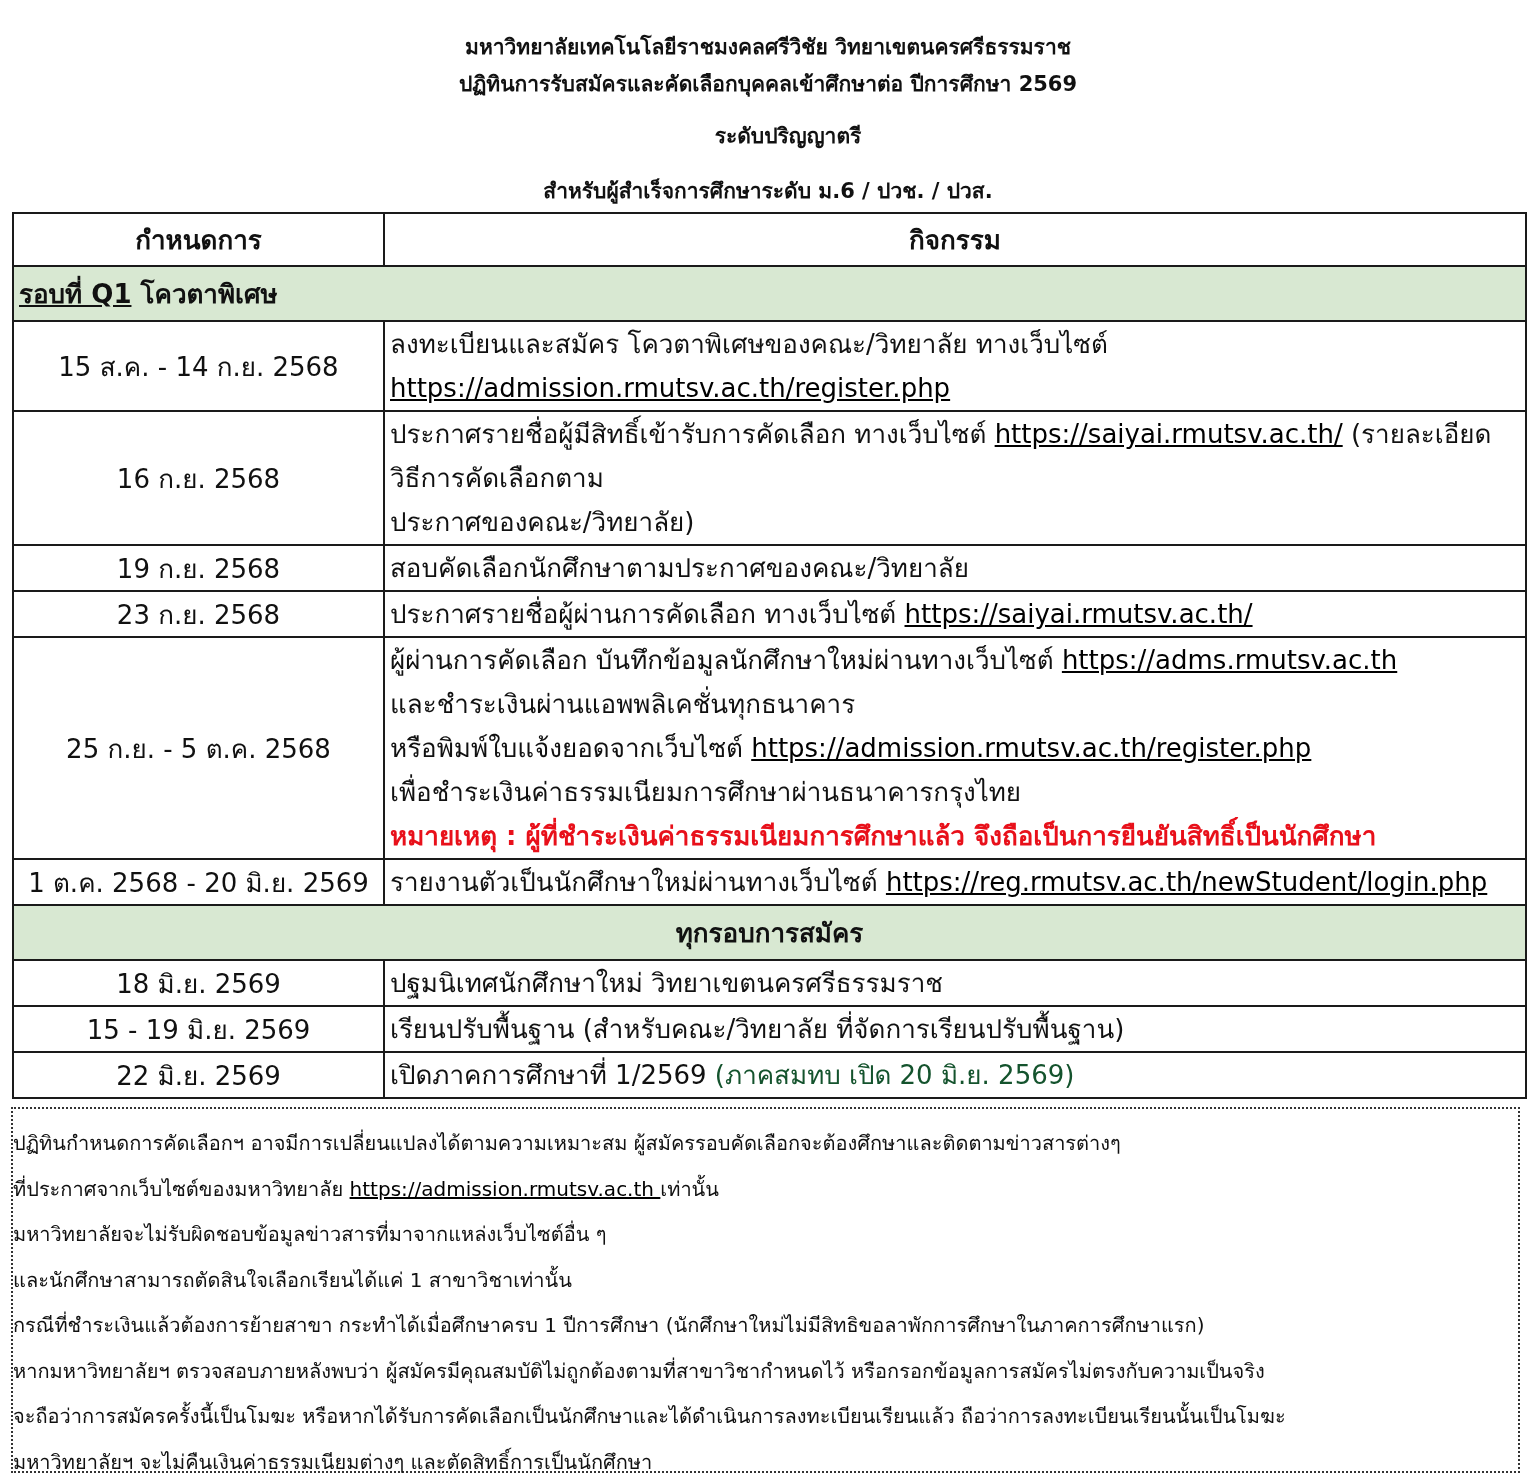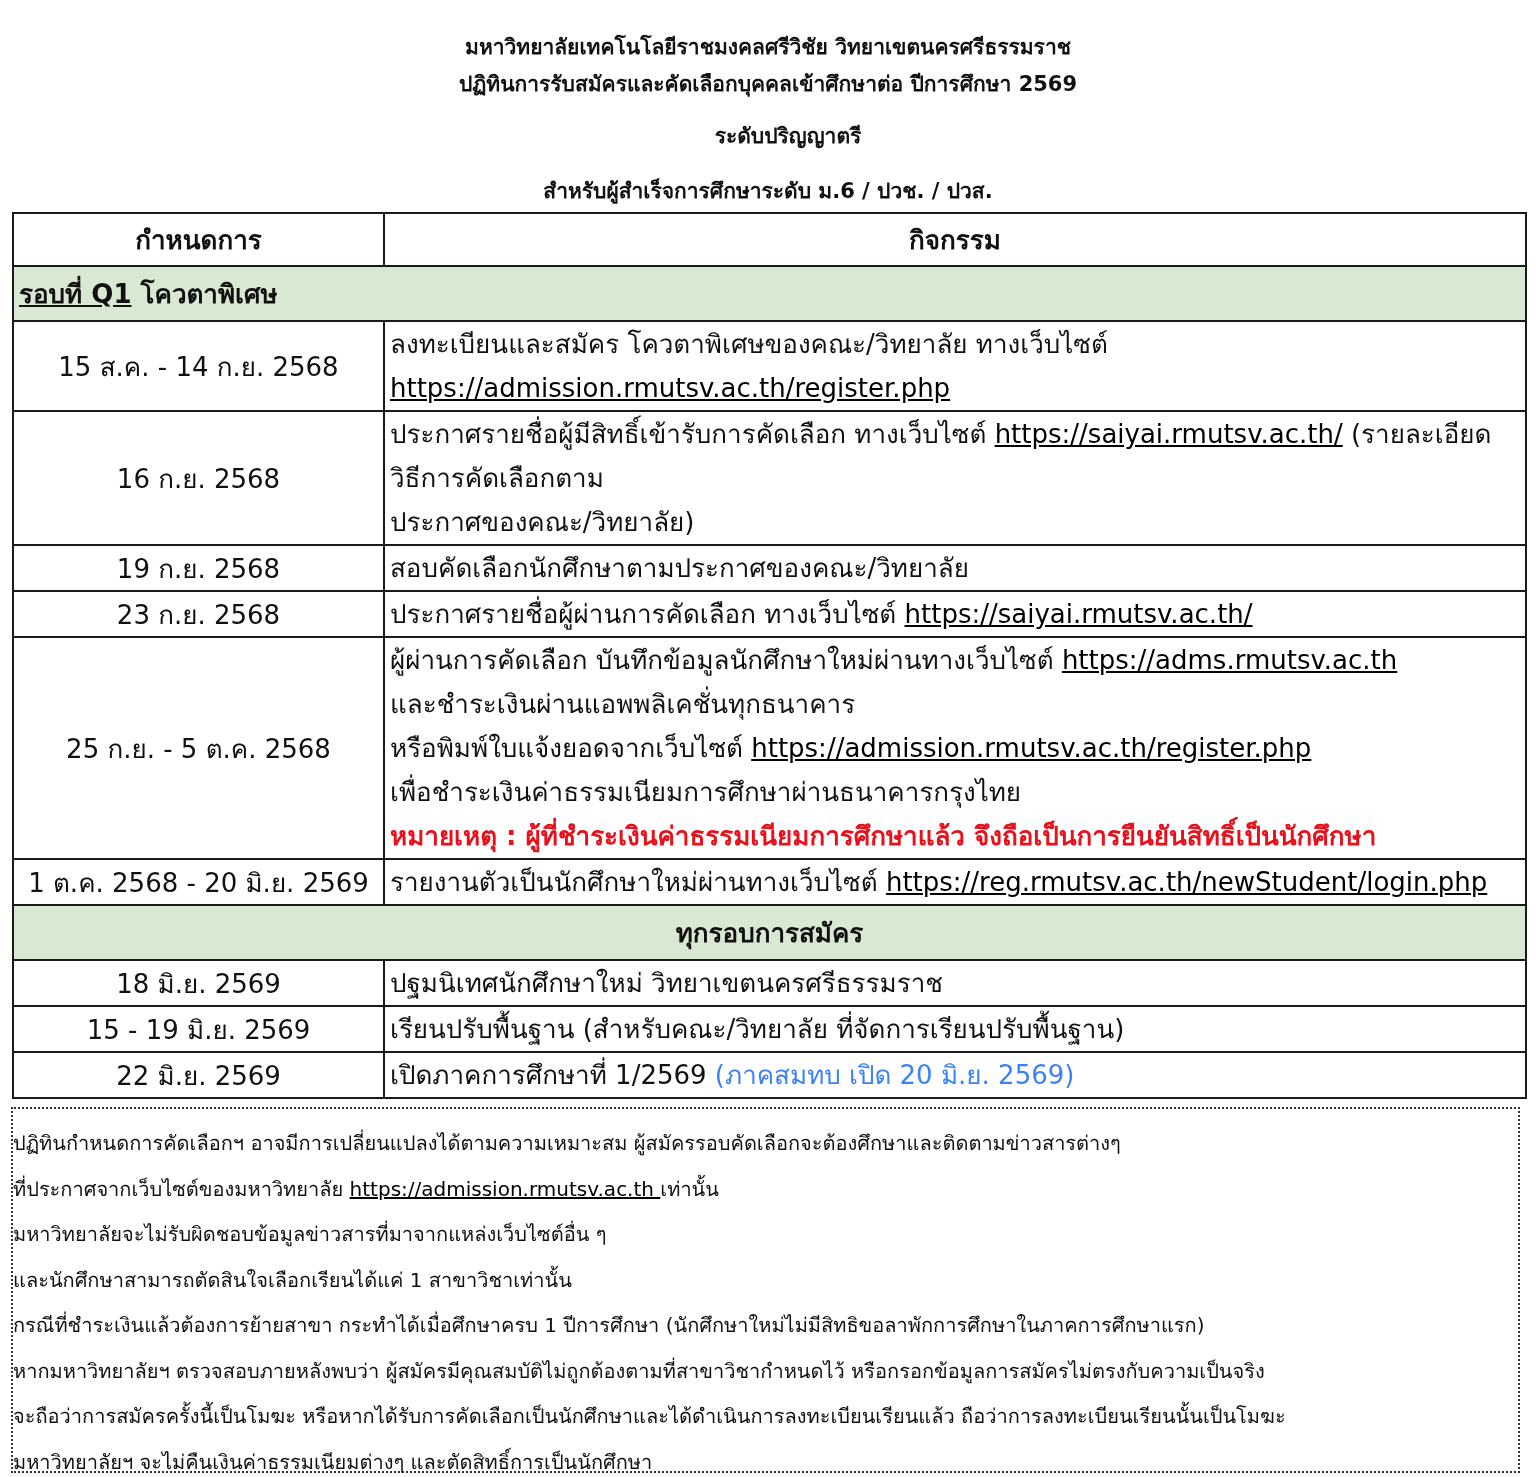--- a/index.html
+++ b/index.html
@@ -84,21 +84,21 @@
     padding-bottom: 6px;
     line-height: 44px;
   }
   td.act .ln { display: block; line-height: 44px; }
   tr.h1 td { height: 38px; }
   .u { text-decoration: underline; }
   a.link {
     color: #000000;
     text-decoration: underline;
   }
-  .red { color: #3b82f6; }
+  .red { color: #14532d; }
   .red-bold { color: #e8101a; font-weight: bold; }
 
   .note-box {
     position: absolute;
     left: 11px;
     top: 1107px;
     width: 1509px;
     height: 366px;
     border: 2px dotted #333333;
     box-sizing: border-box;

